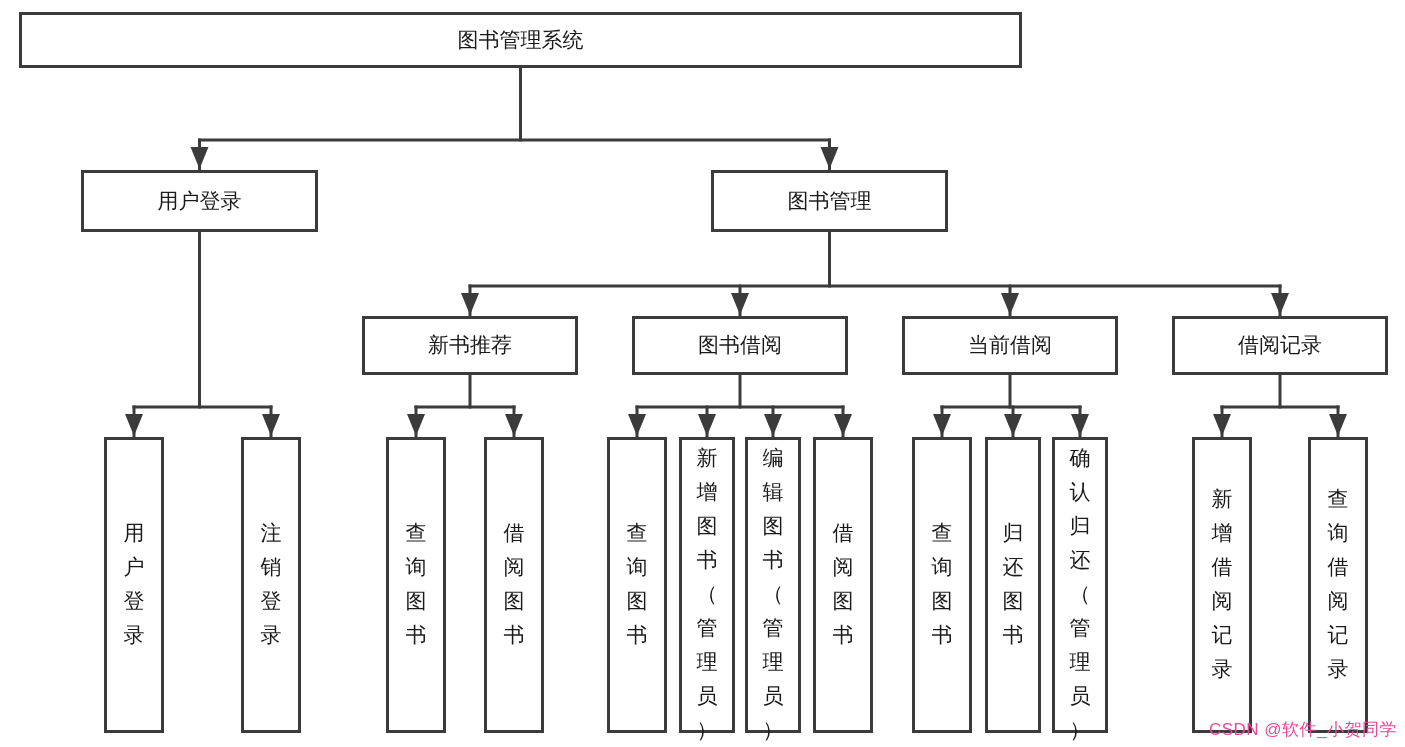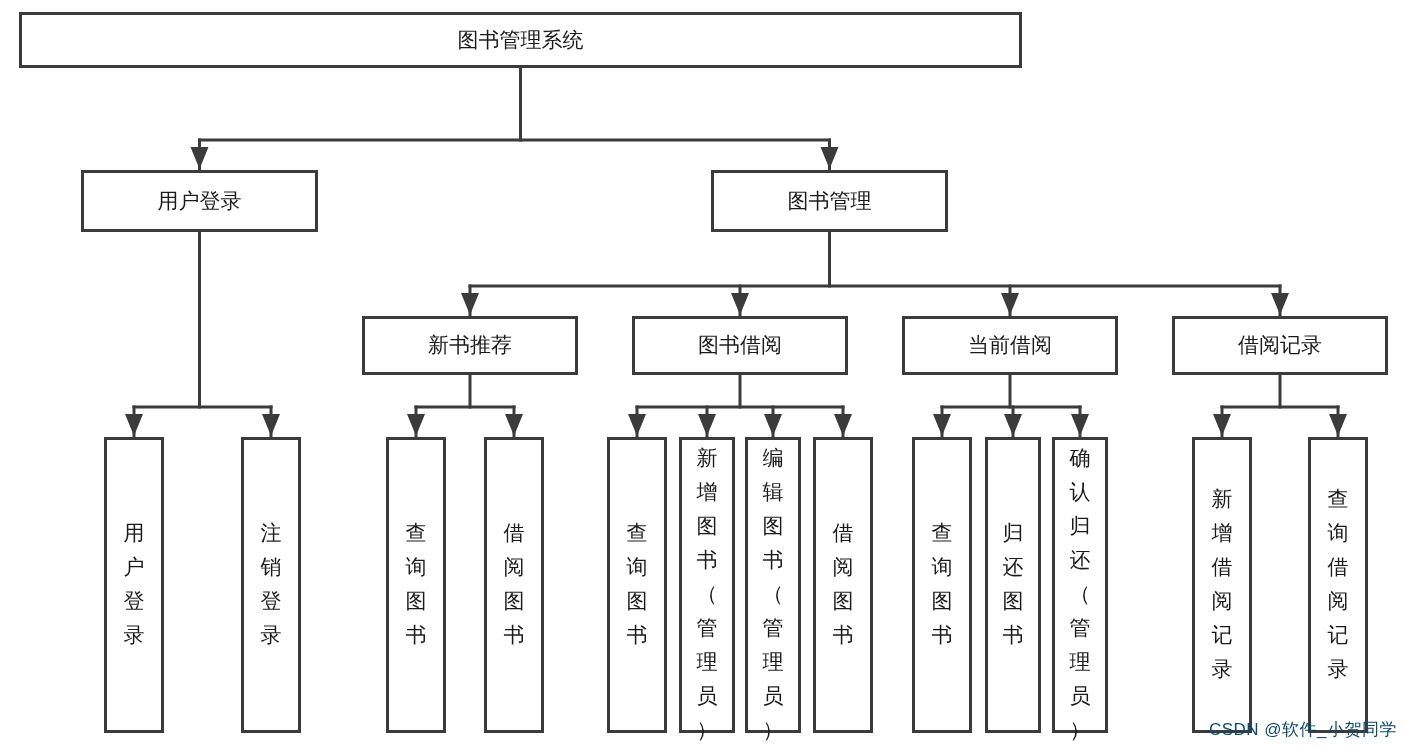--- a/index.html
+++ b/index.html
@@ -19,21 +19,21 @@
     fill:#1a1a1a;
     font-size:21px;
     text-anchor:middle;
     dominant-baseline:middle;
   }
   .node-label.vertical{font-size:21px;}
   .watermark{
     position:absolute;
     right:8px;bottom:6px;
     font-size:17px;
-    color:#0c4a6e;
+    color:#ec4899;
     font-family:"Liberation Sans","DejaVu Sans",sans-serif;
     white-space:nowrap;
     letter-spacing:0.5px;
     pointer-events:none;
   }
 </style>
 </head>
 <body>
 
 <div id="diagram-root">

